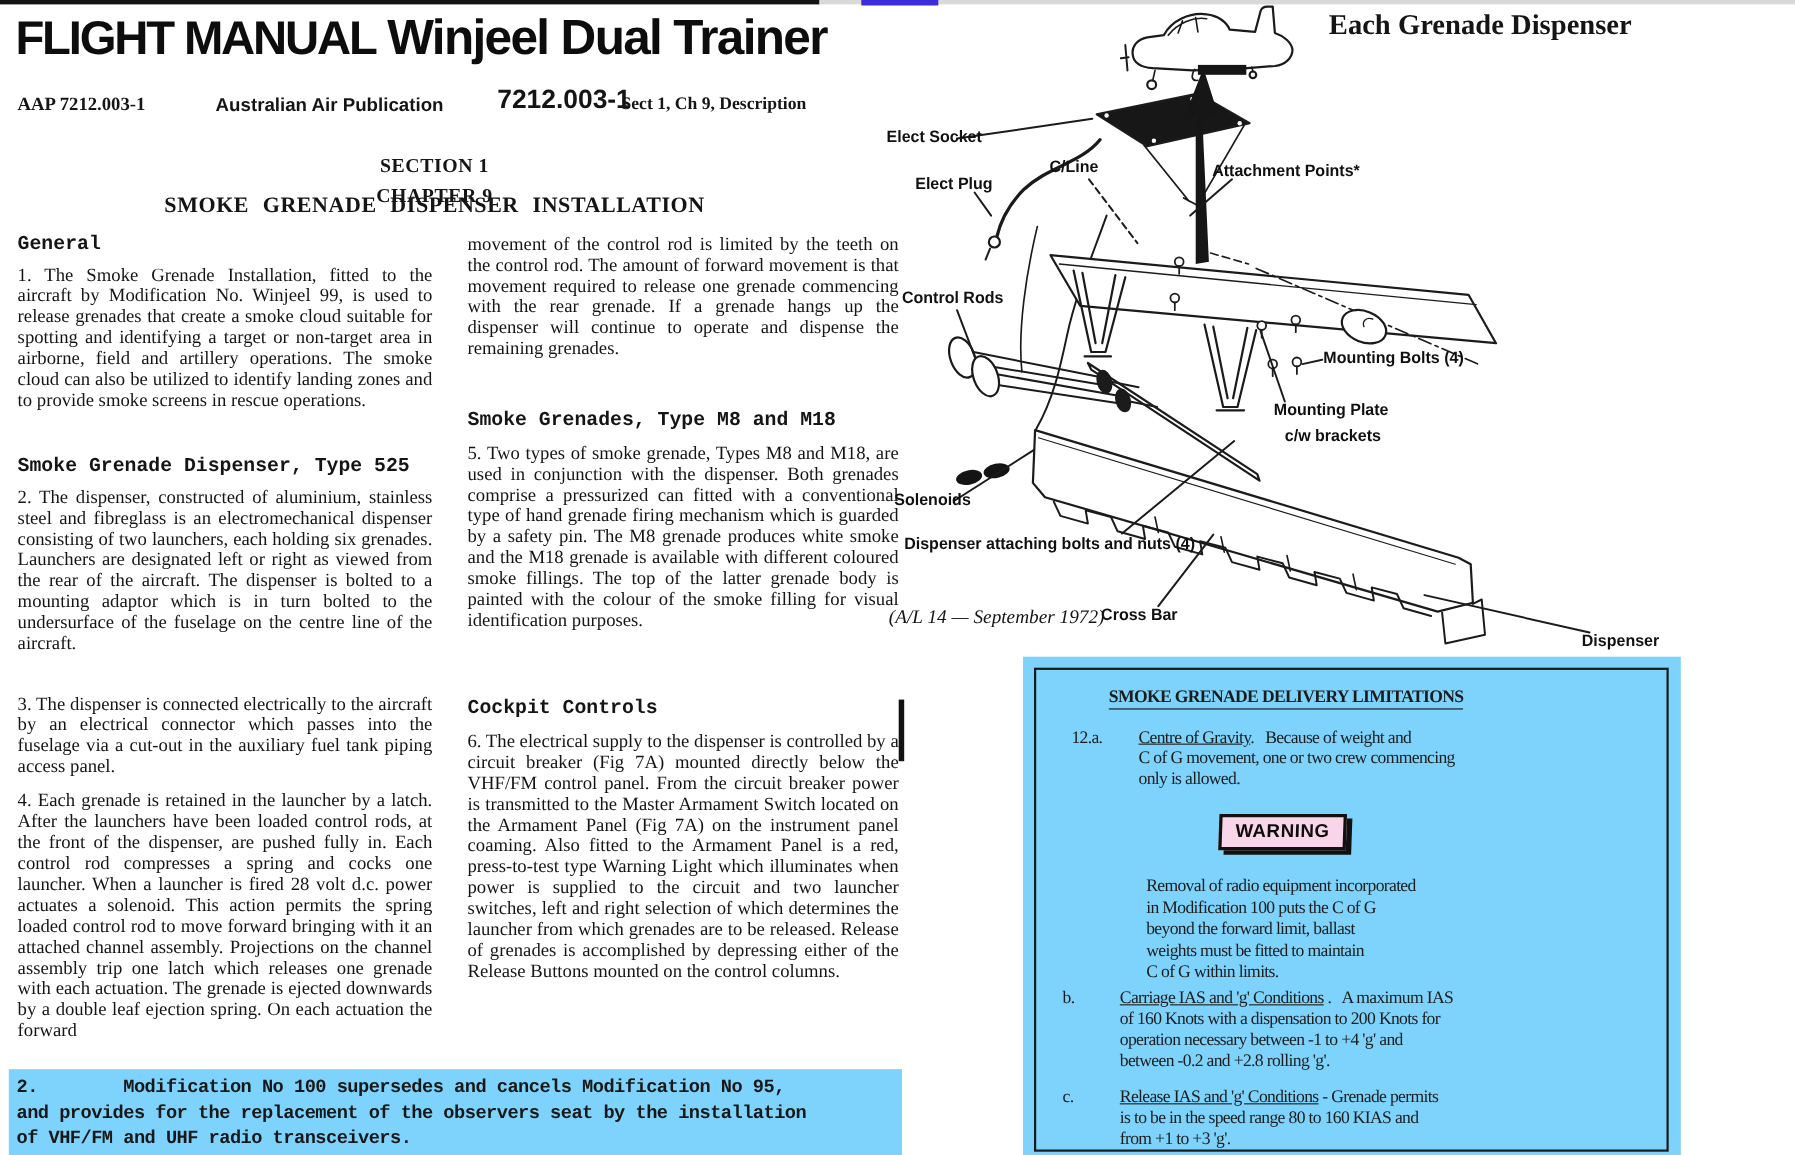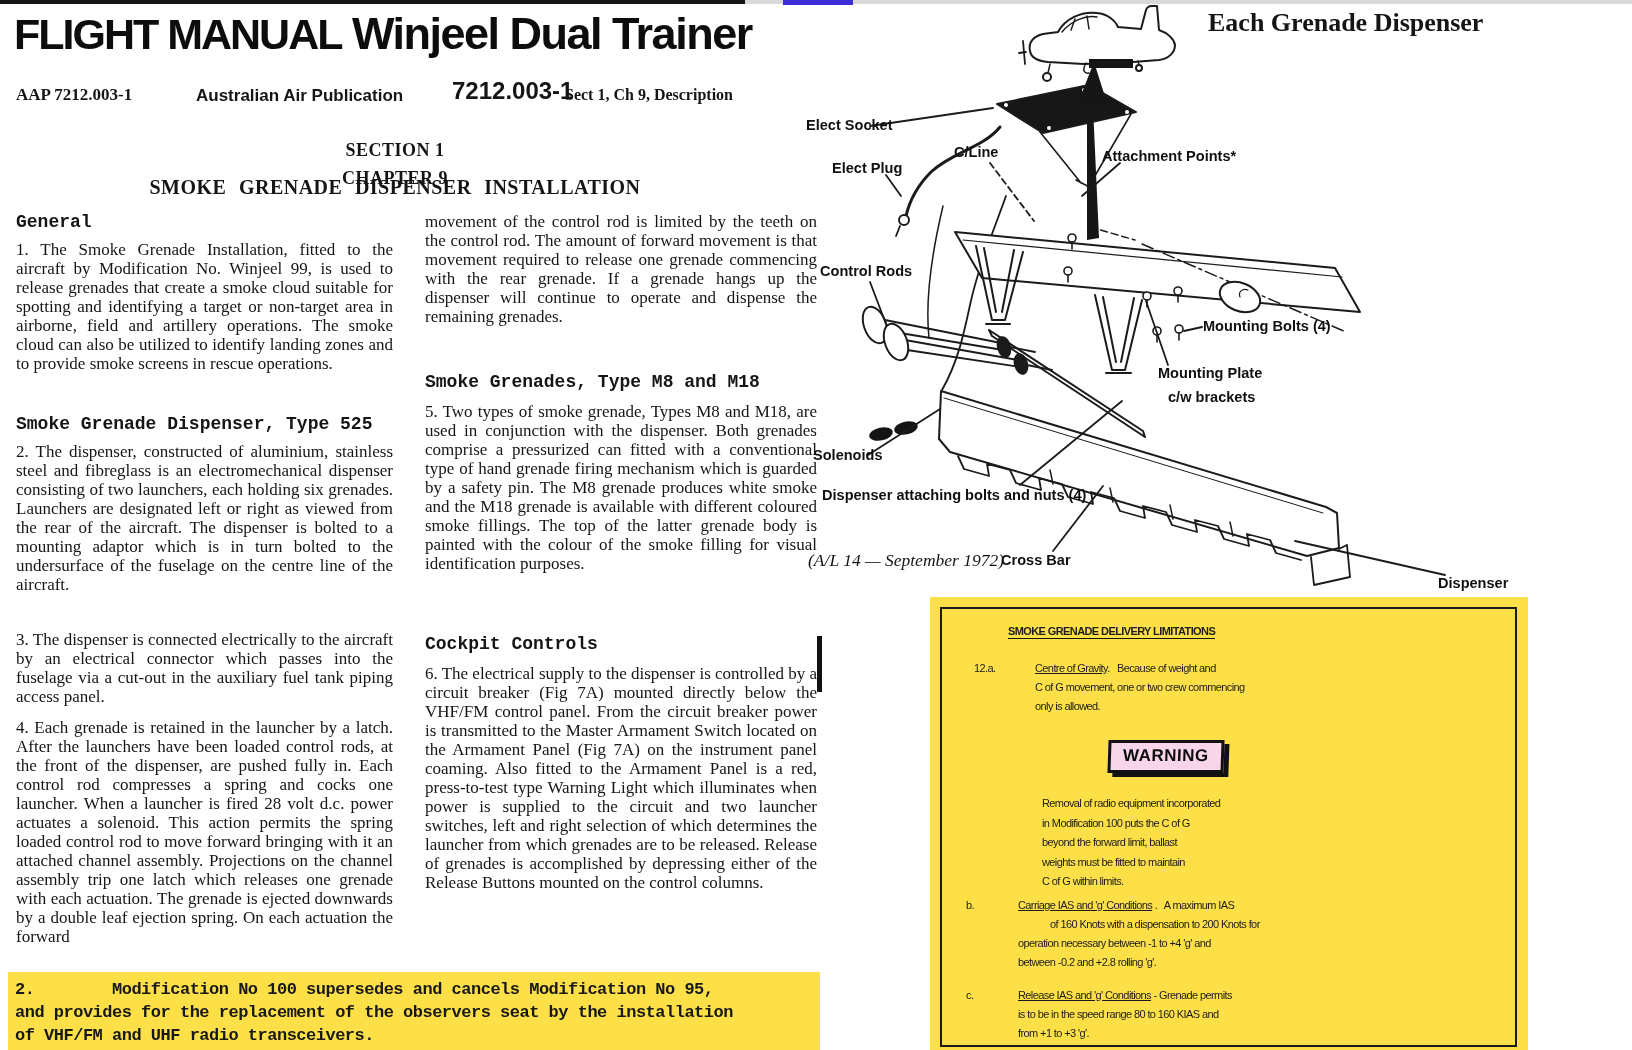--- a/index.html
+++ b/index.html
@@ -18,22 +18,22 @@
                  word-spacing:7px;letter-spacing:.5px;font-family:"Liberation Serif",serif;}
   
   .col-head{font-weight:bold;font-size:18px;font-family:Liberation Mono, monospace;white-space:nowrap;}
   .body-par{font-size:17px;line-height:19px;text-align:justify;font-family:"Liberation Serif",serif;}
   
   .lbl{font-family:"Liberation Sans",sans-serif;font-weight:bold;font-size:15px;
        white-space:nowrap;color:#101010;transform:scaleX(.97);transform-origin:left;}
   .diag-title{font-family:"Liberation Serif",serif;font-weight:bold;font-size:26px;white-space:nowrap;}
   .amendment{font-family:"Liberation Serif",serif;font-style:italic;font-size:17.5px;white-space:nowrap;}
   
-  .pink{background:#fde047;}
-  .mono{font-family:Liberation Sans, sans-serif;font-size:11px;letter-spacing:-.6px;
+  .pink{background:#7dd3fc;}
+  .mono{font-family:Liberation Serif, serif;font-size:16px;letter-spacing:-.6px;
         white-space:pre;color:#1c1c1c;}
   .mono-b{font-weight:bold;}
   .uline{text-decoration:underline;}
   .note-line{font-family:"Liberation Mono",monospace;font-weight:bold;font-size:17px;
              letter-spacing:-.5px;white-space:pre;color:#181818;}
   .warning-badge{display:inline-block;border:3.5px solid #111;padding:3px 12px 4px 12px;
                  font-family:"Liberation Sans",sans-serif;font-weight:bold;font-size:17px;
                  letter-spacing:.5px;color:#0c0c0c;box-shadow:5px 4px 0 #111;
                  transform:skewX(-2deg);background:#f9d5e9;}
   .limit-border{border:2px solid #1a1a1a;}
@@ -204,20 +204,20 @@
 </div>
 
 <div class="abs mono" style="left:1042px;top:797px;">Removal of radio equipment incorporated</div>
 <div class="abs mono" style="left:1042px;top:817px;">in Modification 100 puts the C of G</div>
 <div class="abs mono" style="left:1042px;top:836px;">beyond the forward limit, ballast</div>
 <div class="abs mono" style="left:1042px;top:856px;">weights must be fitted to maintain</div>
 <div class="abs mono" style="left:1042px;top:875px;">C of G within limits.</div>
 
 <div class="abs mono" style="left:966px;top:899px;">b.</div>
 <div class="abs mono" style="left:1018px;top:899px;"><span class="uline">Carriage IAS and 'g' Conditions</span><span> .   A maximum IAS</span></div>
-<div class="abs mono" style="left:1018px;top:918px;margin-left:32px;">of 160 Knots with a dispensation to 200 Knots for</div>
+<div class="abs mono" style="left:1018px;top:918px;">of 160 Knots with a dispensation to 200 Knots for</div>
 <div class="abs mono" style="left:1018px;top:937px;">operation necessary between -1 to +4 'g' and</div>
 <div class="abs mono" style="left:1018px;top:956px;">between -0.2 and +2.8 rolling 'g'.</div>
 
 <div class="abs mono" style="left:966px;top:989px;">c.</div>
 <div class="abs mono" style="left:1018px;top:989px;"><span class="uline">Release IAS and 'g' Conditions</span><span> - Grenade permits</span></div>
 <div class="abs mono" style="left:1018px;top:1008px;">is to be in the speed range 80 to 160 KIAS and</div>
 <div class="abs mono" style="left:1018px;top:1027px;">from +1 to +3 'g'.</div>
 
 </body></html>

